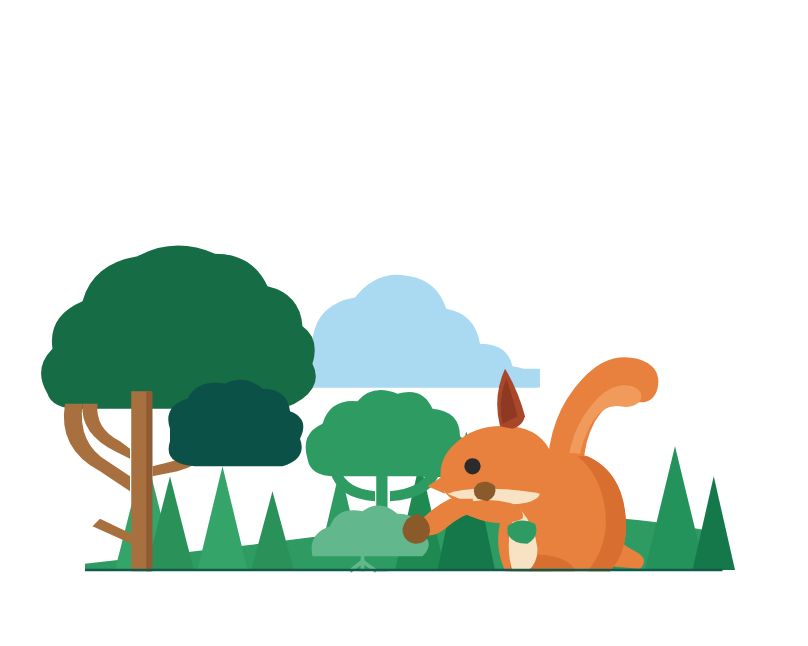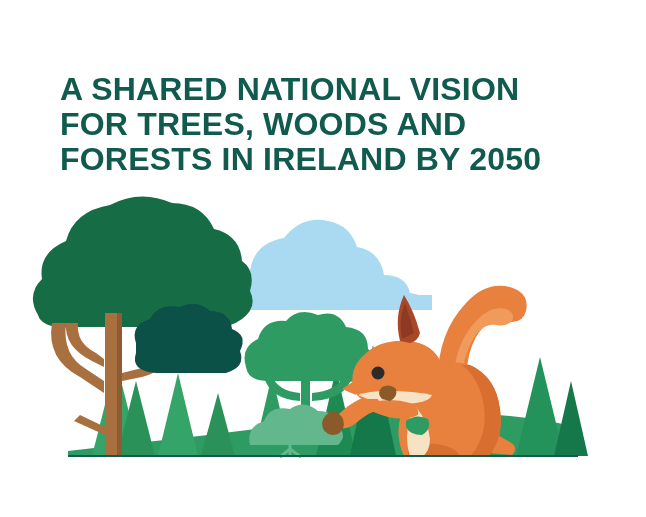--- a/index.html
+++ b/index.html
@@ -45,23 +45,20 @@
   }
   #illustration svg {
     display: block;
   }
 </style>
 </head>
 <body>
 
 <div id="page">
 
-  <h1 id="headline">A SHARED NATIONAL VISION
-FOR TREES, WOODS AND
-FORESTS IN IRELAND BY 2050</h1>
 
   <div id="illustration">
     <svg width="610" height="265" viewBox="0 0 610 265" xmlns="http://www.w3.org/2000/svg">
 
       <g>
         <path d="M232 115 L232 76 Q236 48 266 43 Q284 20 310 26 Q332 30 339 52
                  Q362 56 366 80 Q388 80 392 98 Q410 100 412 115 Z" fill="#A9DAF2"></path>
         <rect x="232" y="100" width="182" height="15" fill="#A9DAF2"></rect>
       </g>
 

